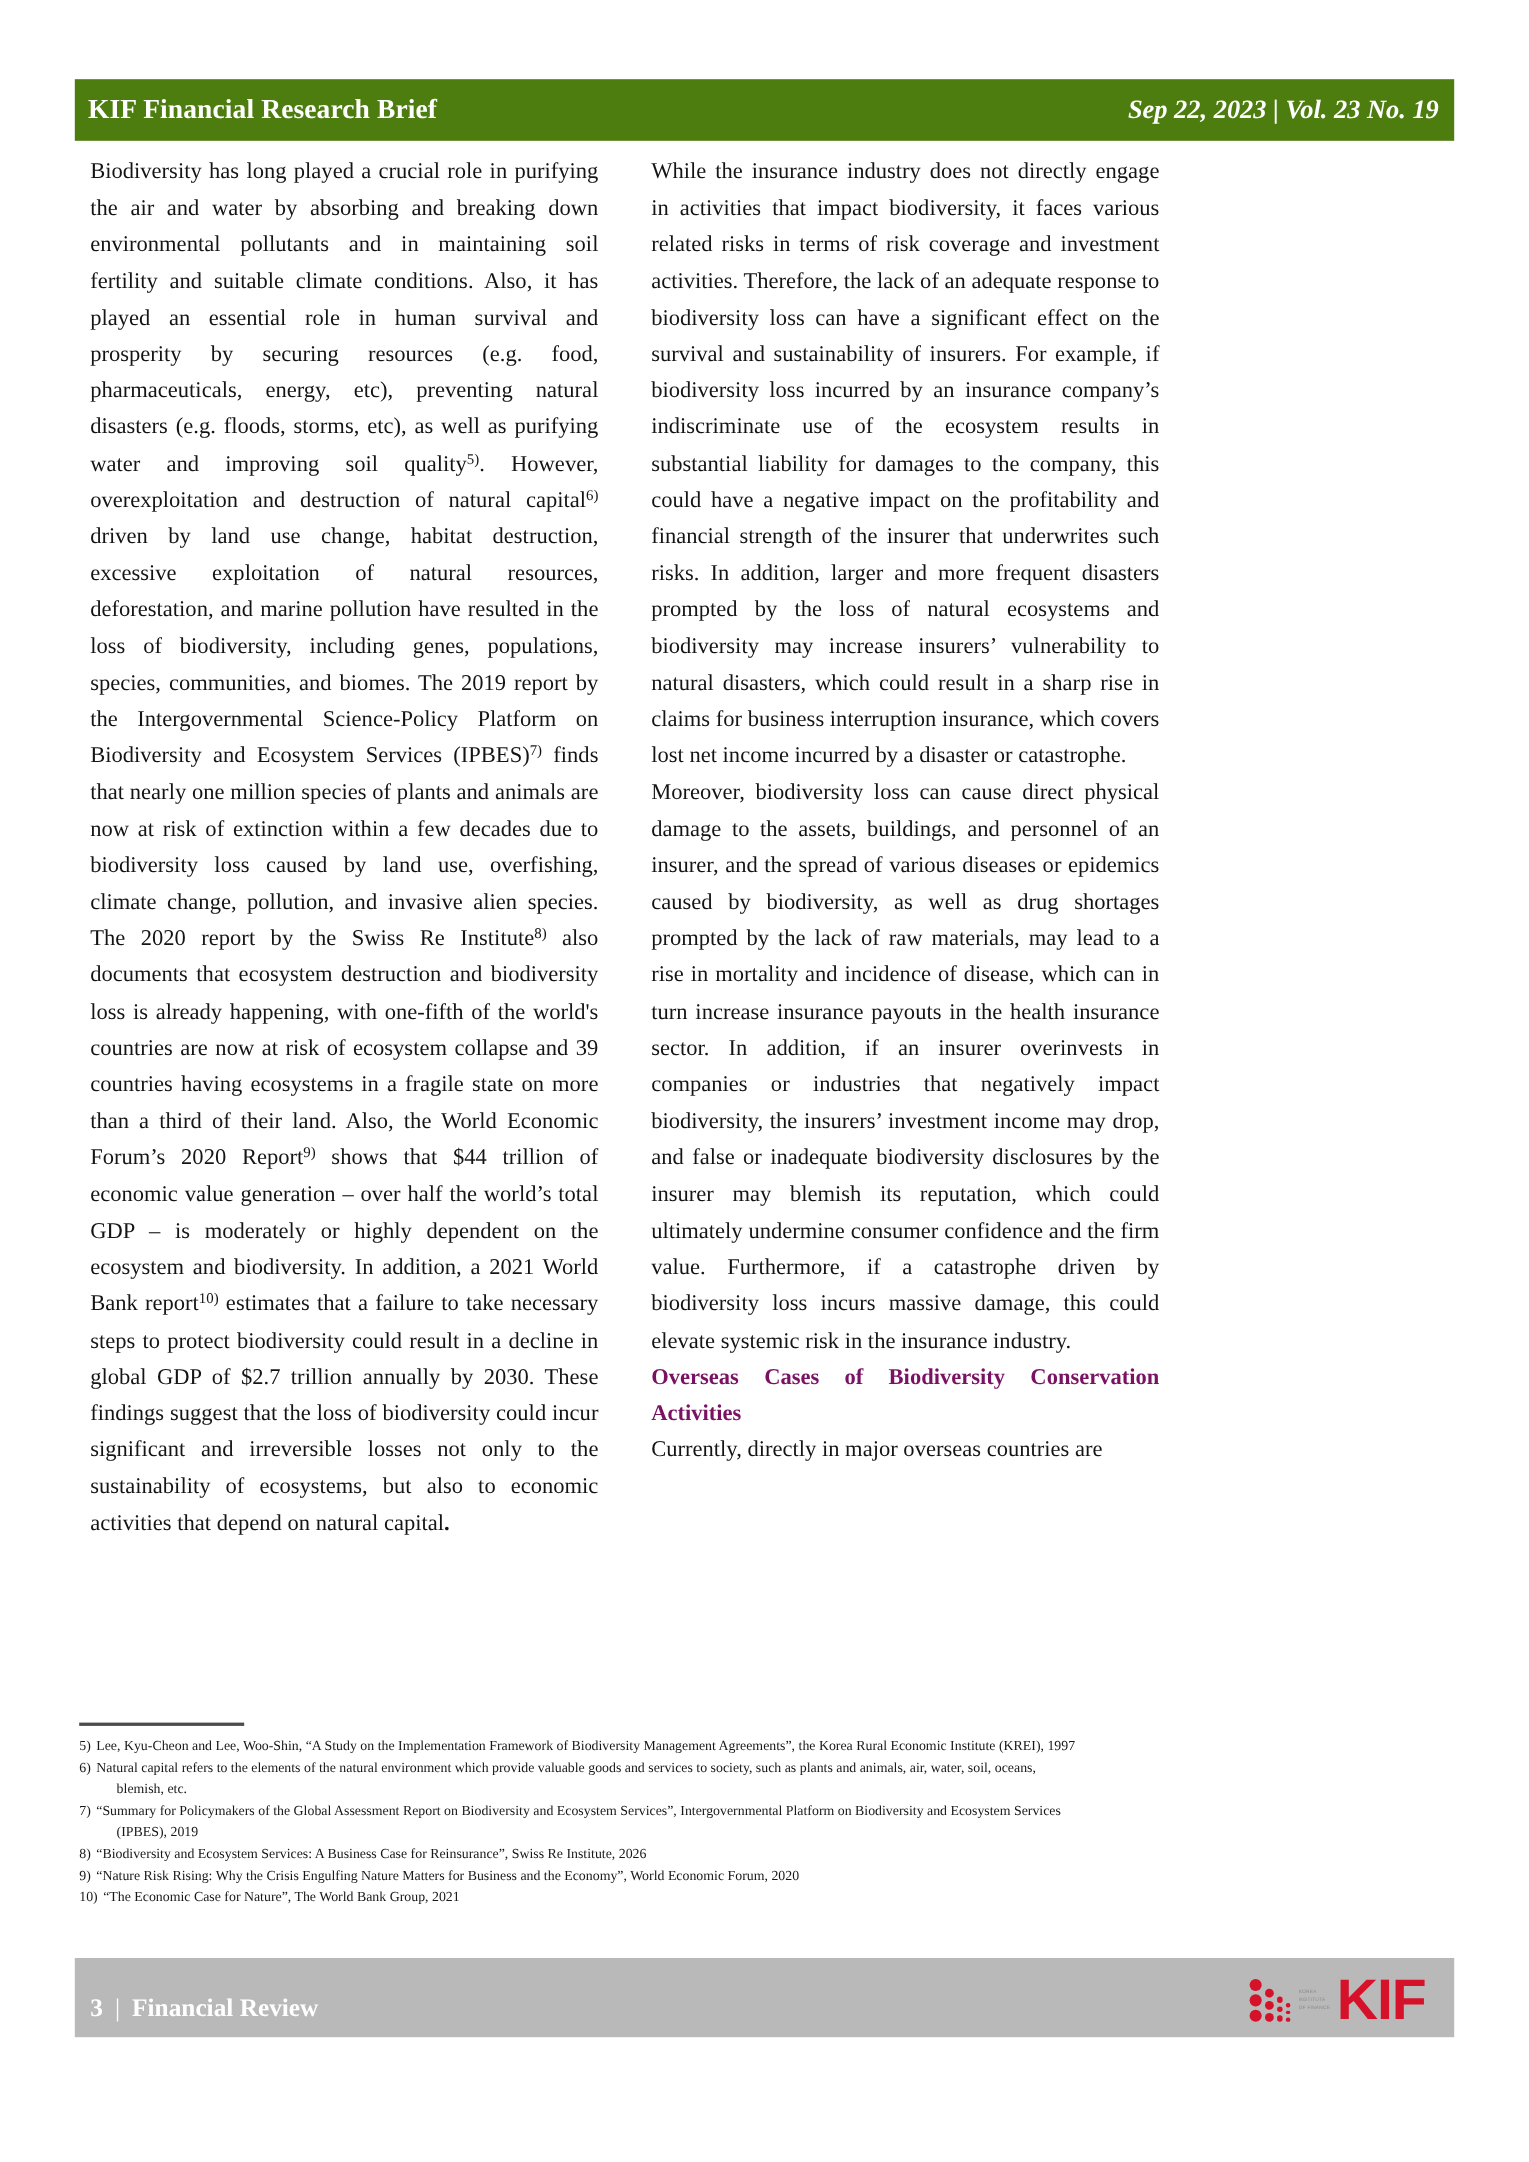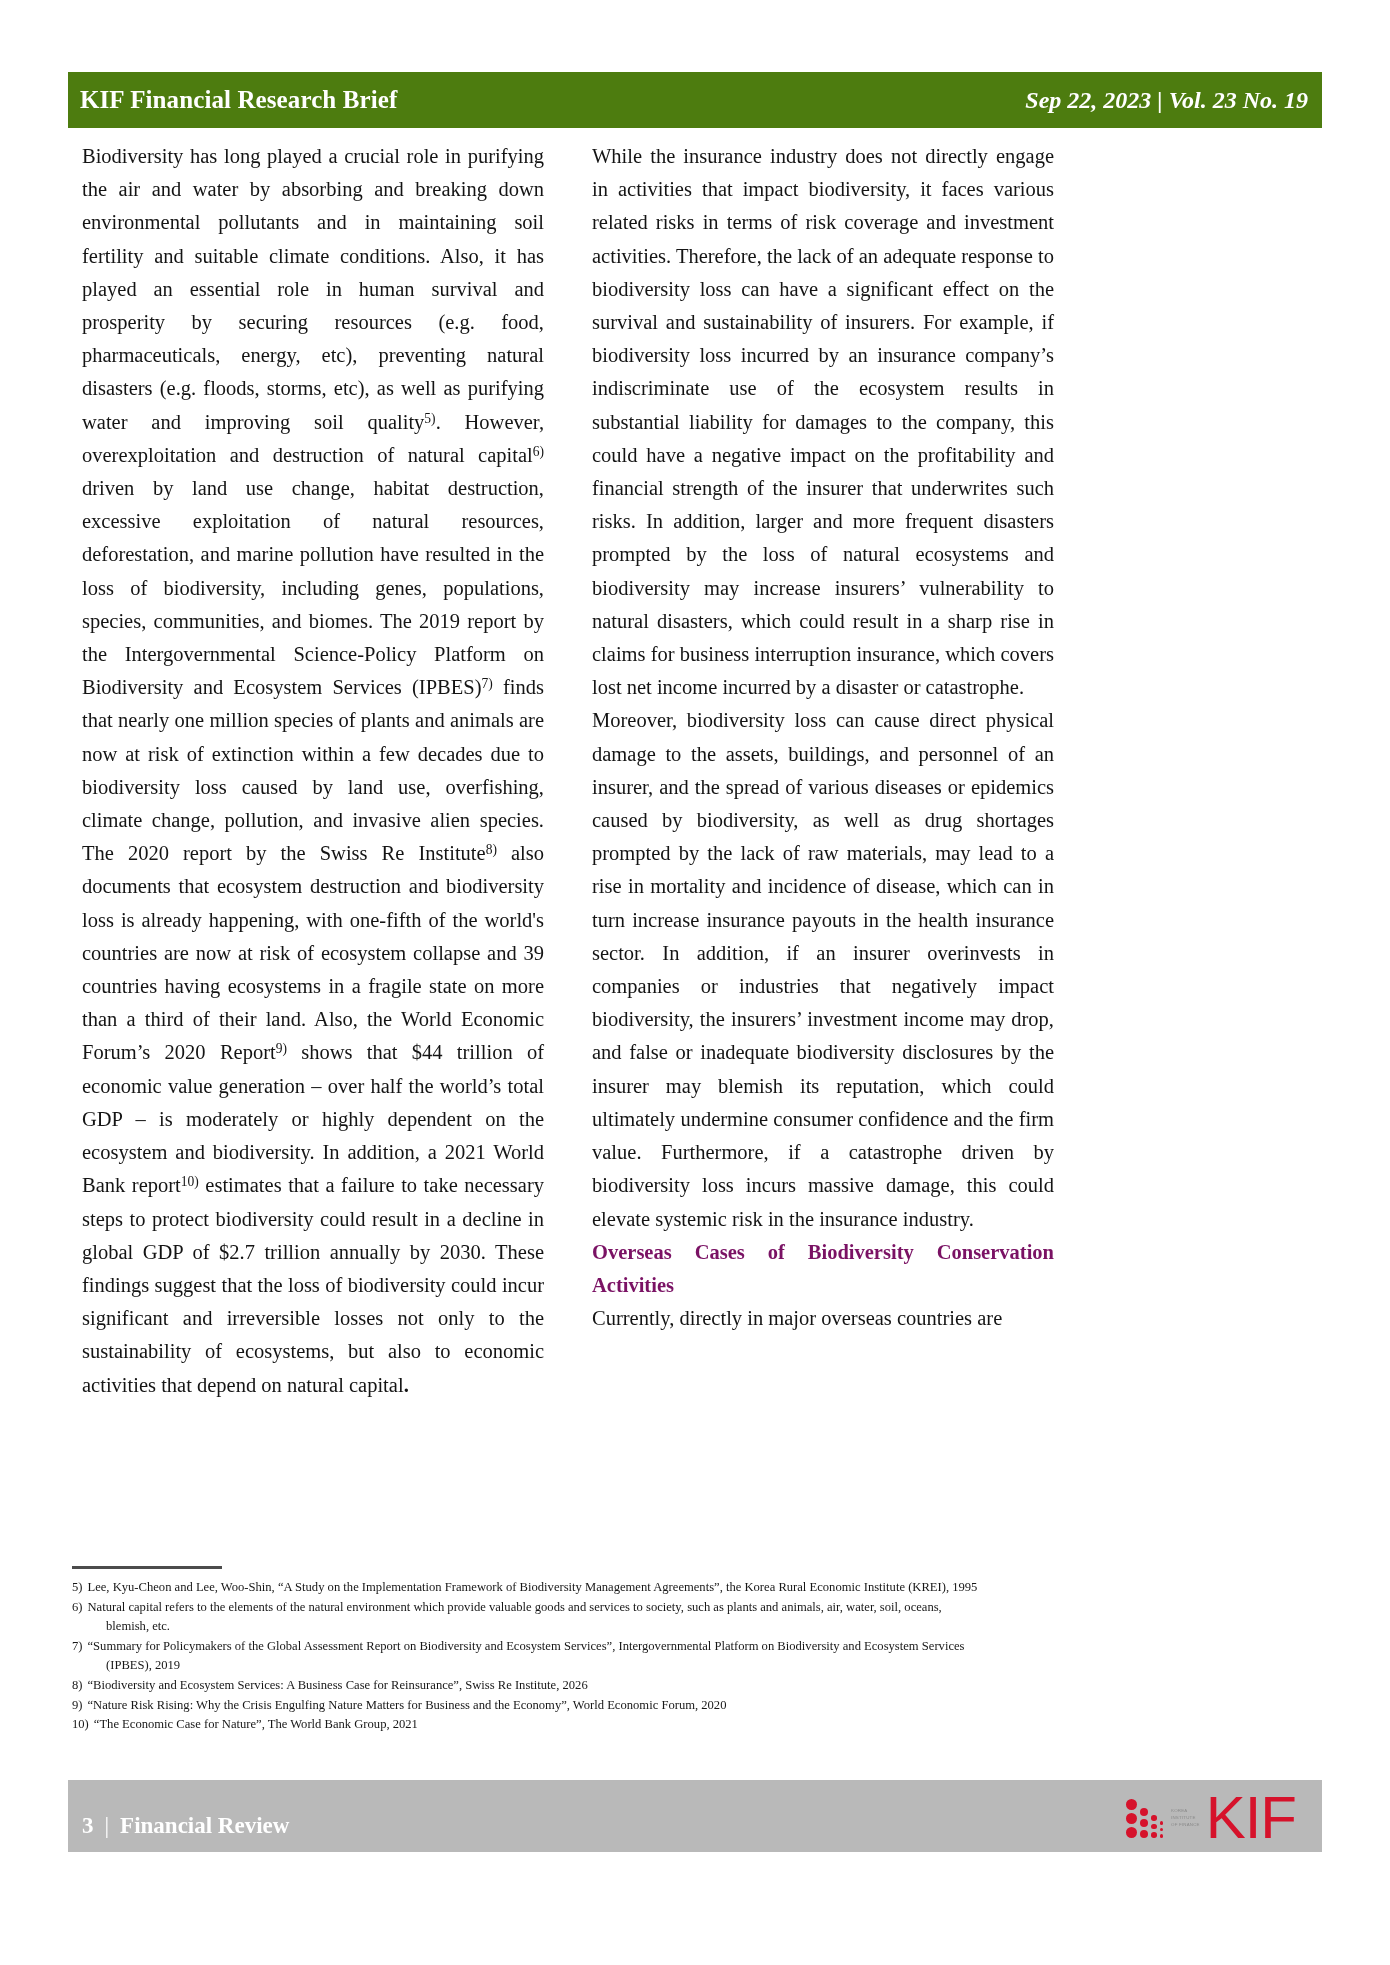--- a/index.html
+++ b/index.html
@@ -191,22 +191,22 @@
   .kif-microtext span {
     font-family: "Liberation Sans", sans-serif;
     font-size: 4.4px;
     line-height: 5px;
     color: #8a8a8a;
     letter-spacing: 0.2px;
     white-space: nowrap;
   }
   .kif-word {
     font-family: "Liberation Sans", sans-serif;
-    font-size: 60px;
-    font-weight: 400;
+    font-size: 52px;
+    font-weight: 700;
     color: #d6122b;
     letter-spacing: -1px;
     line-height: 40px;
   }
 </style>
 </head>
 <body>
 
 <div class="page">
 
@@ -228,21 +228,21 @@
       <p class="para">Currently, directly in major overseas countries are</p>
     </div>
 
   </div>
 
   <div class="footnotes">
     <div class="fn-rule"></div>
     <div id="footnote-list">
         <div class="fn">
           <span class="fn-num">5)</span>
-          <span class="fn-text">Lee, Kyu-Cheon and Lee, Woo-Shin, “A Study on the Implementation Framework of Biodiversity Management Agreements”, the Korea Rural Economic Institute (KREI), 1995</span>
+          <span class="fn-text">Lee, Kyu-Cheon and Lee, Woo-Shin, “A Study on the Implementation Framework of Biodiversity Management Agreements”, the Korea Rural Economic Institute (KREI), 1997</span>
         </div>
         <div class="fn">
           <span class="fn-num">6)</span>
           <span class="fn-text">Natural capital refers to the elements of the natural environment which provide valuable goods and services to society, such as plants and animals, air, water, soil, oceans,</span>
         </div>
         <div class="fn-cont">blemish, etc.</div>
         <div class="fn">
           <span class="fn-num">7)</span>
           <span class="fn-text">“Summary for Policymakers of the Global Assessment Report on Biodiversity and Ecosystem Services”, Intergovernmental Platform on Biodiversity and Ecosystem Services</span>
         </div>

